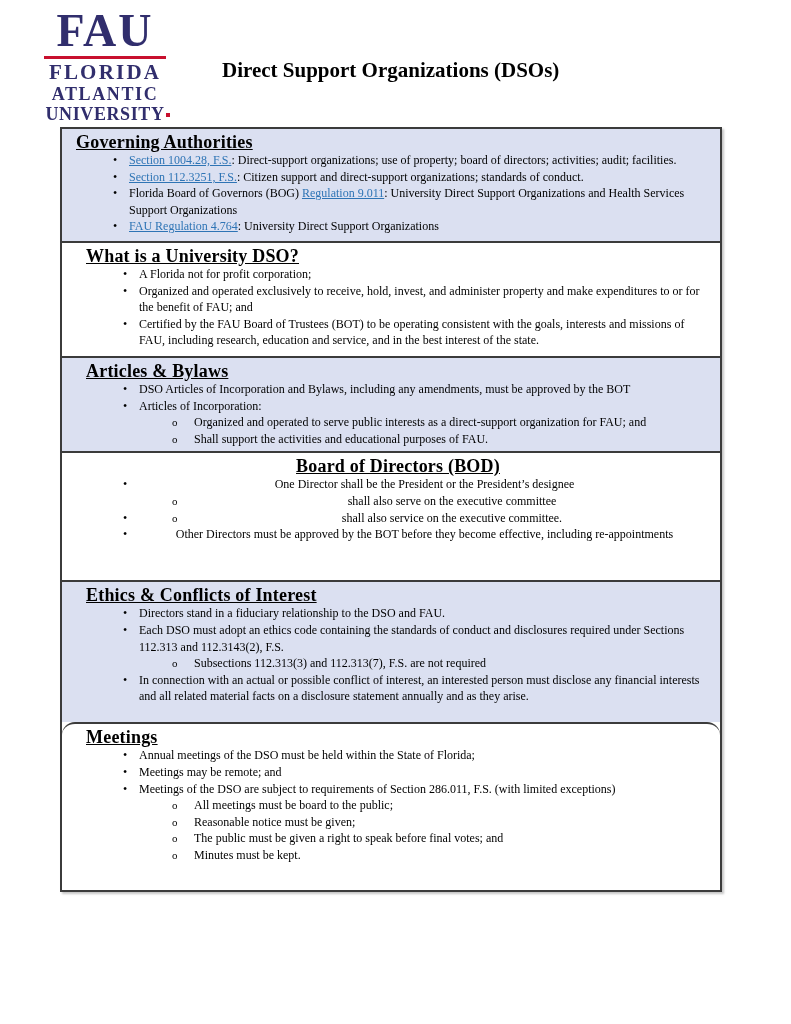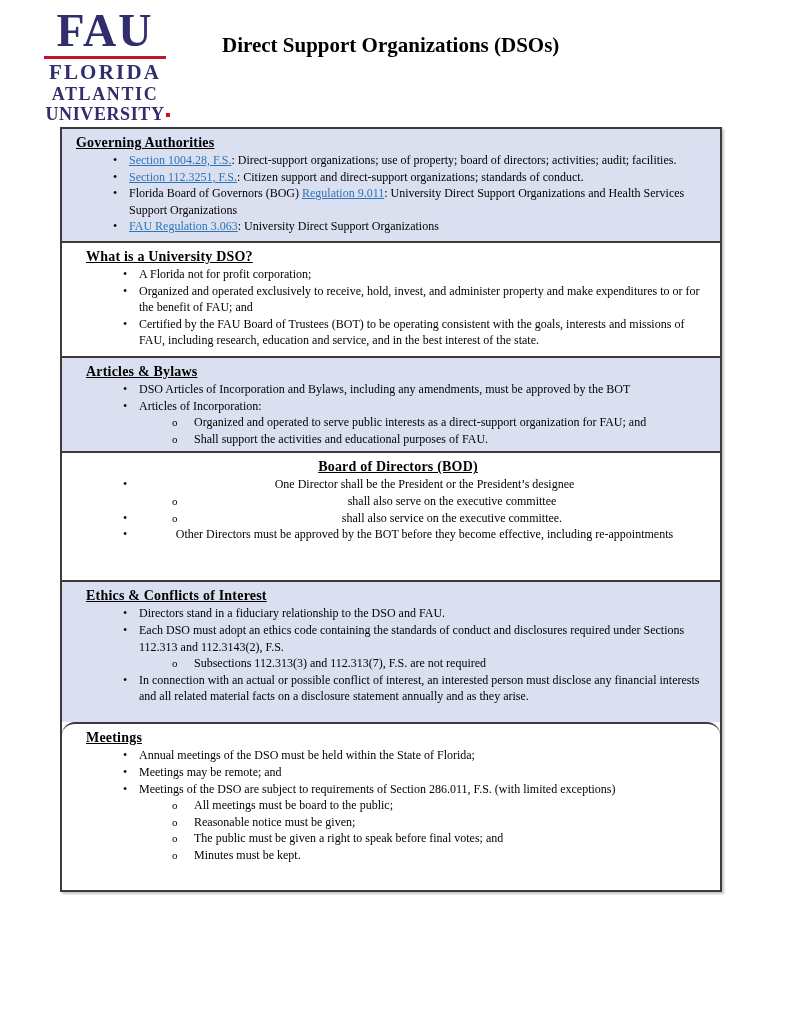--- a/index.html
+++ b/index.html
@@ -39,21 +39,21 @@
     width:4px;height:4px;background:var(--red);
     display:inline-block;
   }
   .logo-rule{height:3px;background:var(--red);margin:2px 2px 3px 2px;}
   .logo-line{font-weight:bold;color:var(--navy);line-height:1.0;white-space:nowrap;}
   .logo-l1{font-size:21px;letter-spacing:2.2px;margin-bottom:2px;}
   .logo-l2{font-size:18px;letter-spacing:1.6px;margin-bottom:2px;}
   .logo-l3{font-size:18px;letter-spacing:0.6px;}
 
   .doc-title{
-    position:absolute;left:222px;top:33px;
+    position:absolute;left:222px;top:58px;
     font-size:21px;font-weight:bold;line-height:1.2;
     white-space:nowrap;
   }
 
   
   .dso-table{
     position:absolute;left:60px;top:127px;width:662px;
     border:2px solid var(--border);
     background:#ffffff;
     box-shadow:2px 2px 2px rgba(150,150,150,0.55);
@@ -65,21 +65,21 @@
   .section.shaded{background:var(--shade);}
   .section + .section{border-top:2px solid var(--border);padding-left:24px;}
   .section:nth-of-type(1){min-height:112px;}
   .section:nth-of-type(2){min-height:115px;}
   .section:nth-of-type(3){min-height:93px;}
   .section:nth-of-type(4){min-height:129px;text-align:center;}
   .section:nth-of-type(5){min-height:142px;}
   .section:nth-of-type(6){min-height:168px;border-radius:13px;}
 
   .sec-heading{
-    font-size:14px;font-weight:bold;
+    font-size:18px;font-weight:bold;
     text-decoration:underline;
     line-height:17px;
     margin-bottom:1px;
     letter-spacing:0.2px;
   }
   .item{
     position:relative;
     font-size:12px;line-height:16.6px;
     padding-left:53px;
   }
@@ -110,21 +110,21 @@
   </div>
 
   <h1 class="doc-title">Direct Support Organizations (DSOs)</h1>
 
   <div class="dso-table" id="sections-root">
       <section class="section shaded">
         <h2 class="sec-heading">Governing Authorities</h2>
         <div class="item l1"><span class="bullet">•</span><a class="doc-link" href="#">Section 1004.28, F.S.</a><span>: Direct-support organizations; use of property; board of directors; activities; audit; facilities.</span></div>
         <div class="item l1"><span class="bullet">•</span><a class="doc-link" href="#">Section 112.3251, F.S.</a><span>: Citizen support and direct-support organizations; standards of conduct.</span></div>
         <div class="item l1"><span class="bullet">•</span><span>Florida Board of Governors (BOG) </span><a class="doc-link" href="#">Regulation 9.011</a><span>: University Direct Support Organizations and Health Services Support Organizations</span></div>
-        <div class="item l1"><span class="bullet">•</span><a class="doc-link" href="#">FAU Regulation 3.063</a><span>: University Direct Support Organizations</span></div>
+        <div class="item l1"><span class="bullet">•</span><a class="doc-link" href="#">FAU Regulation 4.764</a><span>: University Direct Support Organizations</span></div>
       </section>
       <section class="section">
         <h2 class="sec-heading">What is a University DSO?</h2>
         <div class="item l1"><span class="bullet">•</span><span>A Florida not for profit corporation;</span></div>
         <div class="item l1"><span class="bullet">•</span><span>Organized and operated exclusively to receive, hold, invest, and administer property and make expenditures to or for the benefit of FAU; and</span></div>
         <div class="item l1"><span class="bullet">•</span><span>Certified by the FAU Board of Trustees (BOT) to be operating consistent with the goals, interests and missions of FAU, including research, education and service, and in the best interest of the state.</span></div>
       </section>
       <section class="section shaded">
         <h2 class="sec-heading">Articles &amp; Bylaws</h2>
         <div class="item l1"><span class="bullet">•</span><span>DSO Articles of Incorporation and Bylaws, including any amendments, must be approved by the BOT</span></div>

